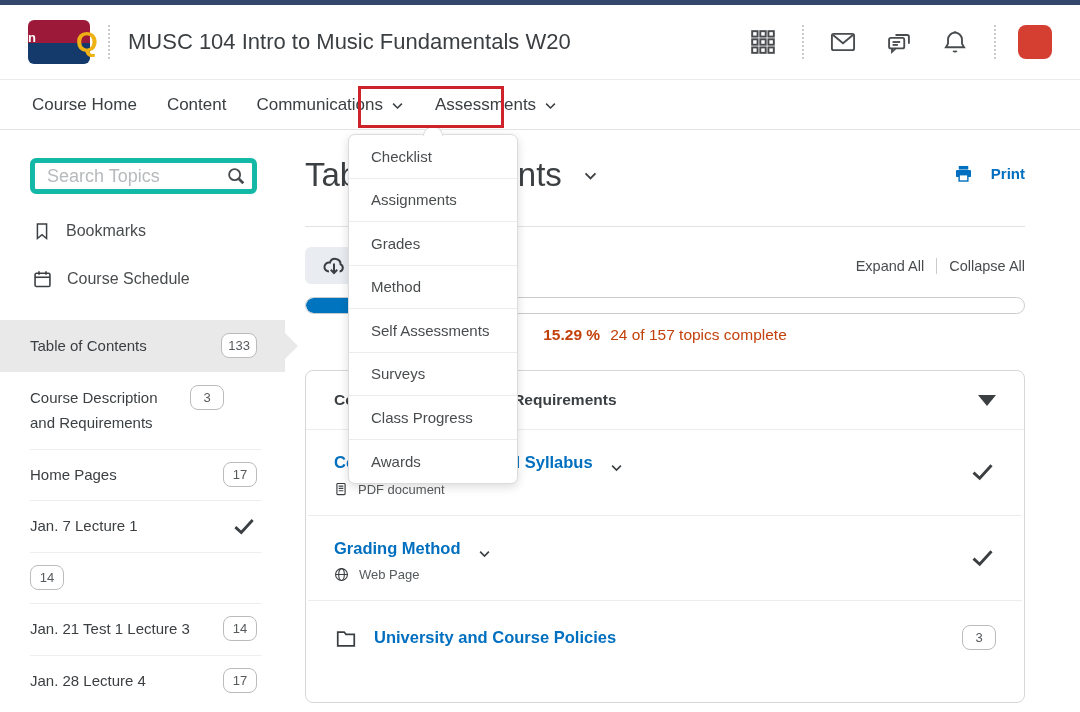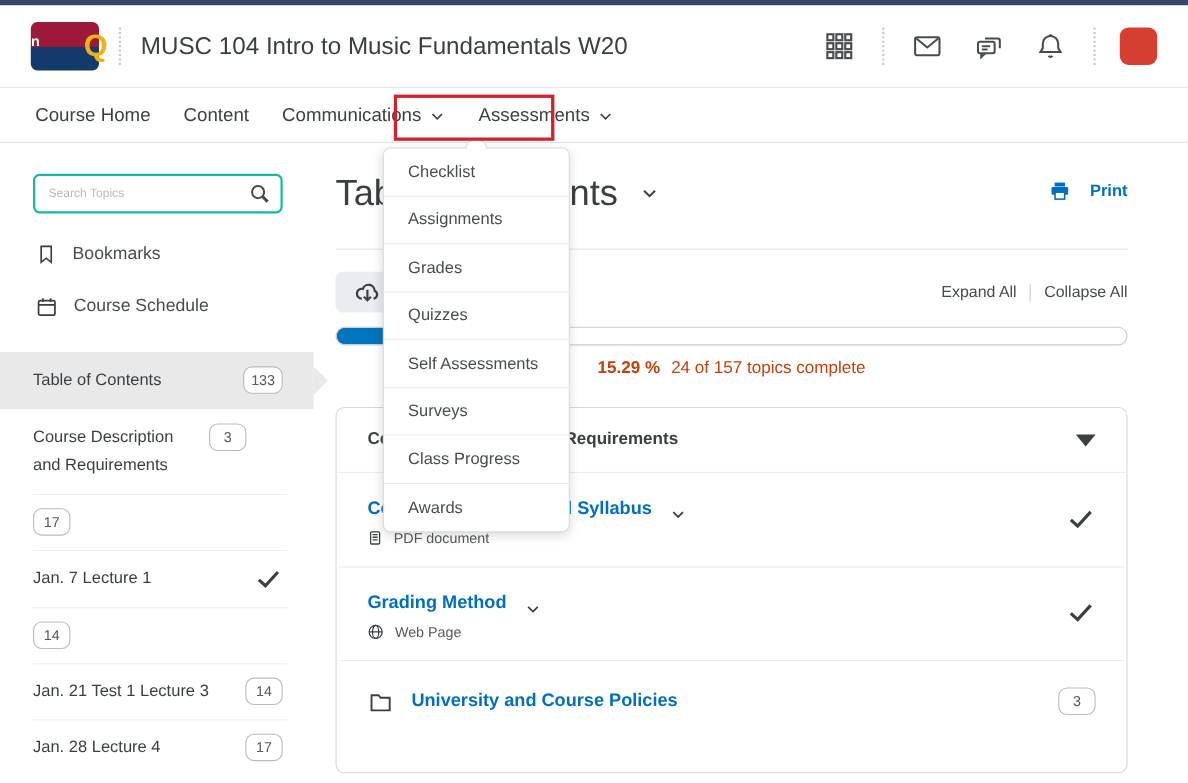--- a/index.html
+++ b/index.html
@@ -36,21 +36,21 @@
   .menu-item { height:43.5px; display:flex; align-items:center; padding-left:22px; font-size:15px; color:#494c4e; cursor:pointer; border-bottom:1px solid #ececec; }
   .menu-item:last-child { border-bottom:none; }
 
   
   .content-row { display:flex; height:582px; }
   .sidebar { width:285px; flex:none; position:relative; }
   .main { flex:1; padding:26px 55px 0 20px; position:relative; }
 
   
   .search-wrap { margin:28px 28px 0 30px; position:relative; }
-  .search-input { width:100%; height:36px; border:2px solid #14b8a6; border-radius:6px; padding:0 36px 0 12px; font-size:11px; color:#3b3f42; font-family:"Liberation Sans",sans-serif; }
+  .search-input { width:100%; height:36px; border:5px solid #14b8a6; border-radius:6px; padding:0 36px 0 12px; font-size:18px; color:#3b3f42; font-family:"Liberation Sans",sans-serif; }
   .search-input::placeholder { color:#b7babc; }
   .search-icon { position:absolute; right:10px; top:7px; cursor:pointer; }
   .side-link { display:flex; align-items:center; gap:14px; margin:26px 0 0 32px; font-size:16px; color:#494c4e; cursor:pointer; }
   .toc-list { margin-top:30px; }
   .toc-item { position:relative; display:flex; align-items:center; padding:13px 28px 13px 30px; font-size:15px; color:#3b3f42; cursor:pointer; }
   .toc-item .divider-line { position:absolute; top:0; left:30px; right:24px; border-top:1px solid #eceeef; }
   .toc-item.selected { background:#e9e9e9; }
   .toc-item.selected::after { content:""; position:absolute; right:-13px; top:50%; margin-top:-13px; border-left:13px solid #e9e9e9; border-top:13px solid transparent; border-bottom:13px solid transparent; }
   .toc-label { flex:1; line-height:1.7; padding-right:12px; }
   .badge { min-width:34px; height:25px; border:1px solid #b8bcbe; border-radius:8px; background:#fff; color:#565a5c; font-size:13px; display:flex; align-items:center; justify-content:center; padding:0 6px; flex:none; }
@@ -163,21 +163,21 @@
     </div>
   </div>
 
   <div class="red-box"></div>
 
   <div class="dropdown">
     <div class="notch"></div>
     <div class="menu-item">Checklist</div>
     <div class="menu-item">Assignments</div>
     <div class="menu-item">Grades</div>
-    <div class="menu-item">Quizzes</div>
+    <div class="menu-item">Method</div>
     <div class="menu-item">Self Assessments</div>
     <div class="menu-item">Surveys</div>
     <div class="menu-item">Class Progress</div>
     <div class="menu-item">Awards</div>
   </div>
 
   <div class="content-row">
 
     <div class="sidebar">
       <div class="search-wrap">
@@ -210,20 +210,21 @@
         <div class="toc-item selected">
           <span class="toc-label">Table of Contents</span>
           <span class="badge">133</span>
         </div>
         <div class="toc-item" style="align-items:flex-start;">
           <span class="toc-label" style="max-width:160px;">Course Description and Requirements</span>
           <span class="badge">3</span>
         </div>
         <div class="toc-item">
           <div class="divider-line"></div>
+          <span class="toc-label">Home Pages</span>
           <span class="badge">17</span>
         </div>
         <div class="toc-item">
           <div class="divider-line"></div>
           <span class="toc-label">Jan. 7 Lecture 1</span>
           <svg width="26" height="26" viewBox="0 0 24 24" fill="none" stroke="#3b3f42" stroke-width="2.6">
               <polyline points="4,13 9.5,18 20,6.5"></polyline>
             </svg>
         </div>
         <div class="toc-item">

